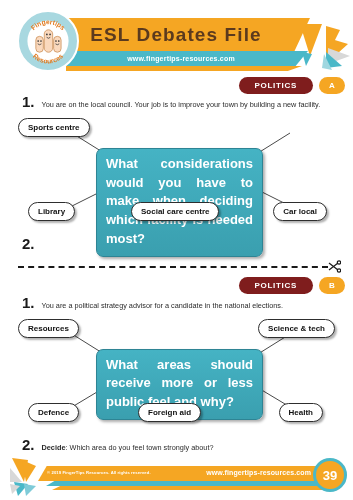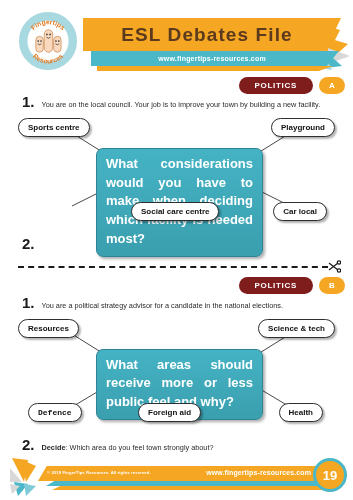--- a/index.html
+++ b/index.html
@@ -27,21 +27,20 @@
     width: 57px;
     height: 52px;
   }
 
   .banner-stack {
     position: absolute;
     left: 52px;
     top: 18px;
     width: 265px;
     height: 40px;
-    margin-left: 31px;
   }
 
   .banner-orange {
     position: absolute;
     left: 0; top: 0;
     width: 258px;
     height: 33px;
     background: #F5A623;
     clip-path: polygon(0 0, 100% 0, 94% 100%, 0 100%);
     display: flex;
@@ -361,24 +360,24 @@
 <div class="diagram">
   <svg class="lines">
     <line x1="72" y1="23" x2="112" y2="48" stroke="#4a4a4a" stroke-width="1"></line>
     <line x1="290" y1="23" x2="250" y2="48" stroke="#4a4a4a" stroke-width="1"></line>
     <line x1="72" y1="96" x2="112" y2="76" stroke="#4a4a4a" stroke-width="1"></line>
     <line x1="180" y1="96" x2="180" y2="78" stroke="#4a4a4a" stroke-width="1"></line>
     <line x1="290" y1="96" x2="250" y2="76" stroke="#4a4a4a" stroke-width="1"></line>
   </svg>
 
   <div class="pill" style="left:18px; top:8px;">Sports centre</div>
-  <div class="pill" style="right:18px; top:8px;">Playground</div>
 
   <div class="centre-box">What considerations would you have to make when deciding which facility is needed most?</div>
 
+  <div class="pill" style="left:28px; top:92px;">Library</div>
   <div class="pill" style="left:131px; top:92px;">Social care centre</div>
   <div class="pill" style="right:26px; top:92px;">Car local</div>
 </div>
 
 <div class="step" style="margin-top:8px;">
   <span class="step-num">2.</span>
 </div>
 
 <div class="cutline" style="margin-top:8px;">
   <div class="dashes"></div>
@@ -407,21 +406,21 @@
     <line x1="72" y1="96" x2="112" y2="72" stroke="#4a4a4a" stroke-width="1"></line>
     <line x1="180" y1="96" x2="180" y2="74" stroke="#4a4a4a" stroke-width="1"></line>
     <line x1="290" y1="96" x2="250" y2="72" stroke="#4a4a4a" stroke-width="1"></line>
   </svg>
 
   <div class="pill" style="left:18px; top:8px;">Resources</div>
   <div class="pill" style="right:18px; top:8px;">Science &amp; tech</div>
 
   <div class="centre-box">What areas should receive more or less public feel and why?</div>
 
-  <div class="pill" style="left:28px; top:92px;font-family:Liberation Mono, monospace;">Defence</div>
+  <div class="pill" style="left:28px; top:92px;">Defence</div>
   <div class="pill" style="left:138px; top:92px;">Foreign aid</div>
   <div class="pill" style="right:30px; top:92px;">Health</div>
 </div>
 
 <div class="step" style="margin-top:8px;">
   <span class="step-num">2.</span>
   <span class="step-text"><b>Decide</b><span>: Which area do you feel town strongly about?</span></span>
 </div>
 
 <div class="footer">
@@ -431,14 +430,14 @@
     <polygon points="2,12 14,26 2,26" fill="#D8D8D8"></polygon>
     <polygon points="6,26 20,28 10,40" fill="#4AB8C8"></polygon>
     <polygon points="16,28 28,30 18,40" fill="#7FCBD8"></polygon>
     <polygon points="2,28 12,30 4,38" fill="#D8D8D8"></polygon>
   </svg>
   <div class="footer-bar-orange"></div>
   <div class="footer-bar-teal"></div>
   <div class="footer-bar-orange2"></div>
   <span class="footer-copy">© 2019 FingerTips Resources.  All rights reserved.</span>
   <span class="footer-url">www.fingertips-resources.com</span>
-  <div class="page-badge">19</div>
+  <div class="page-badge">39</div>
 </div>
 
 </body></html>

